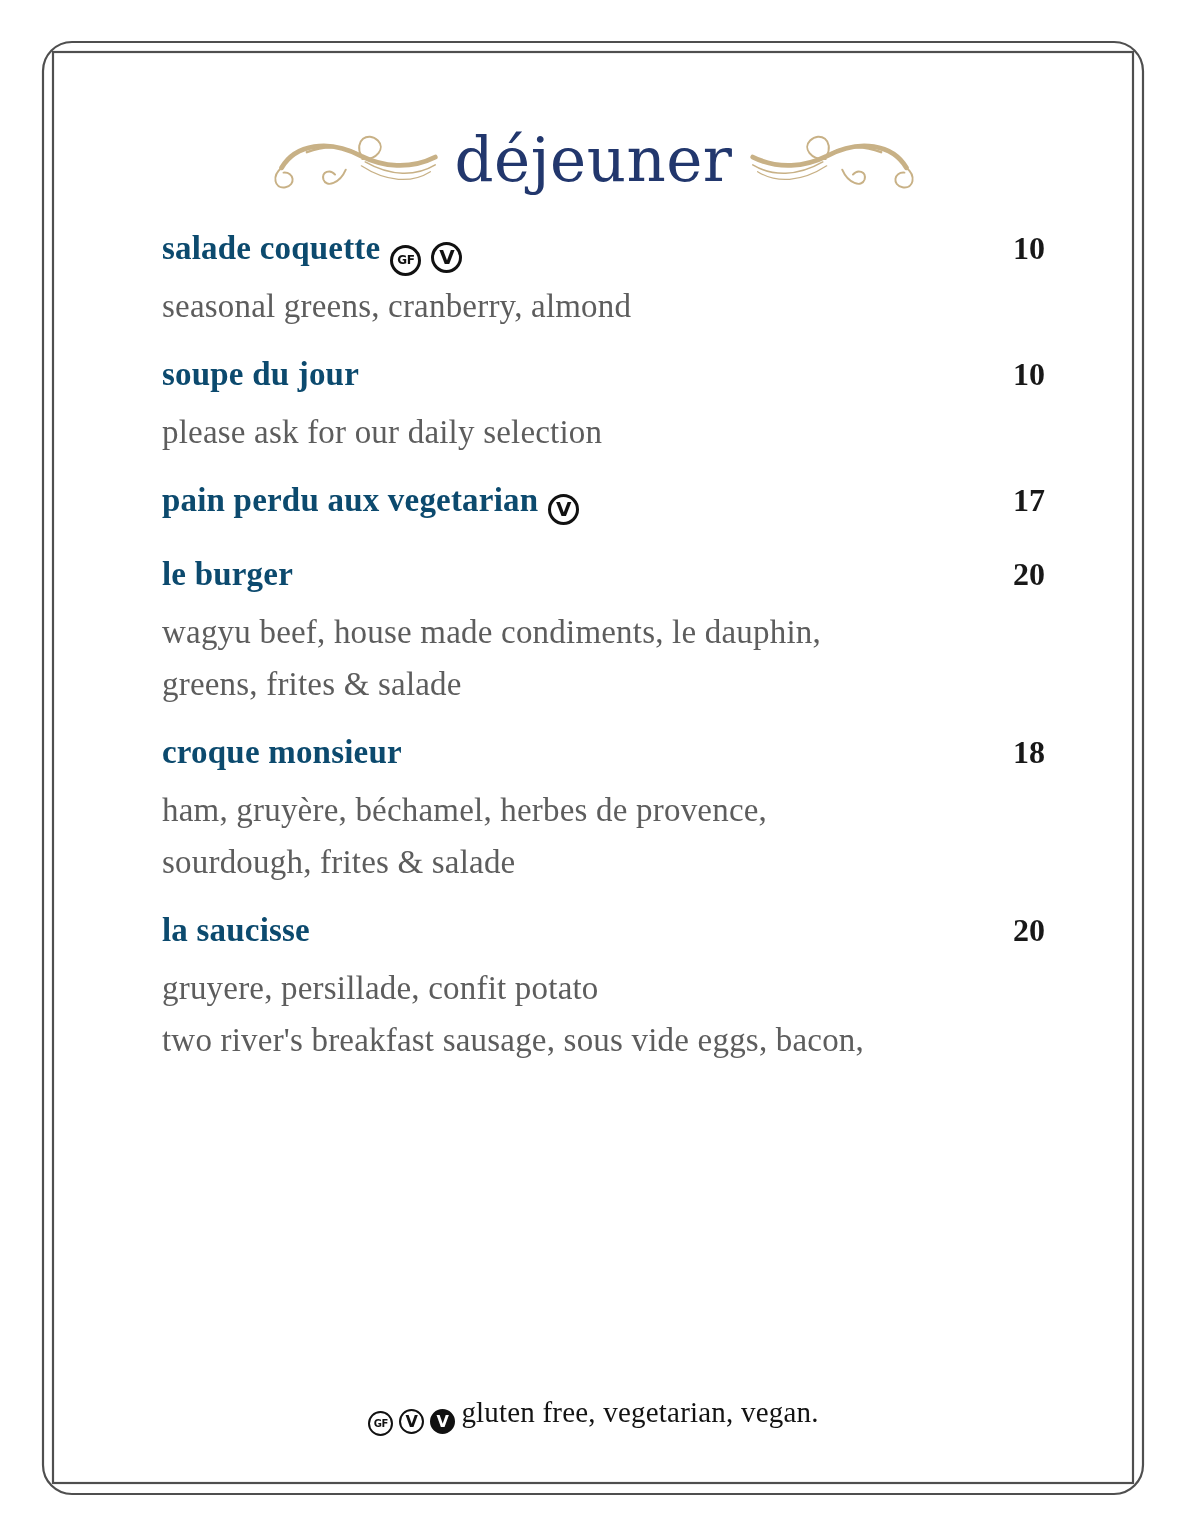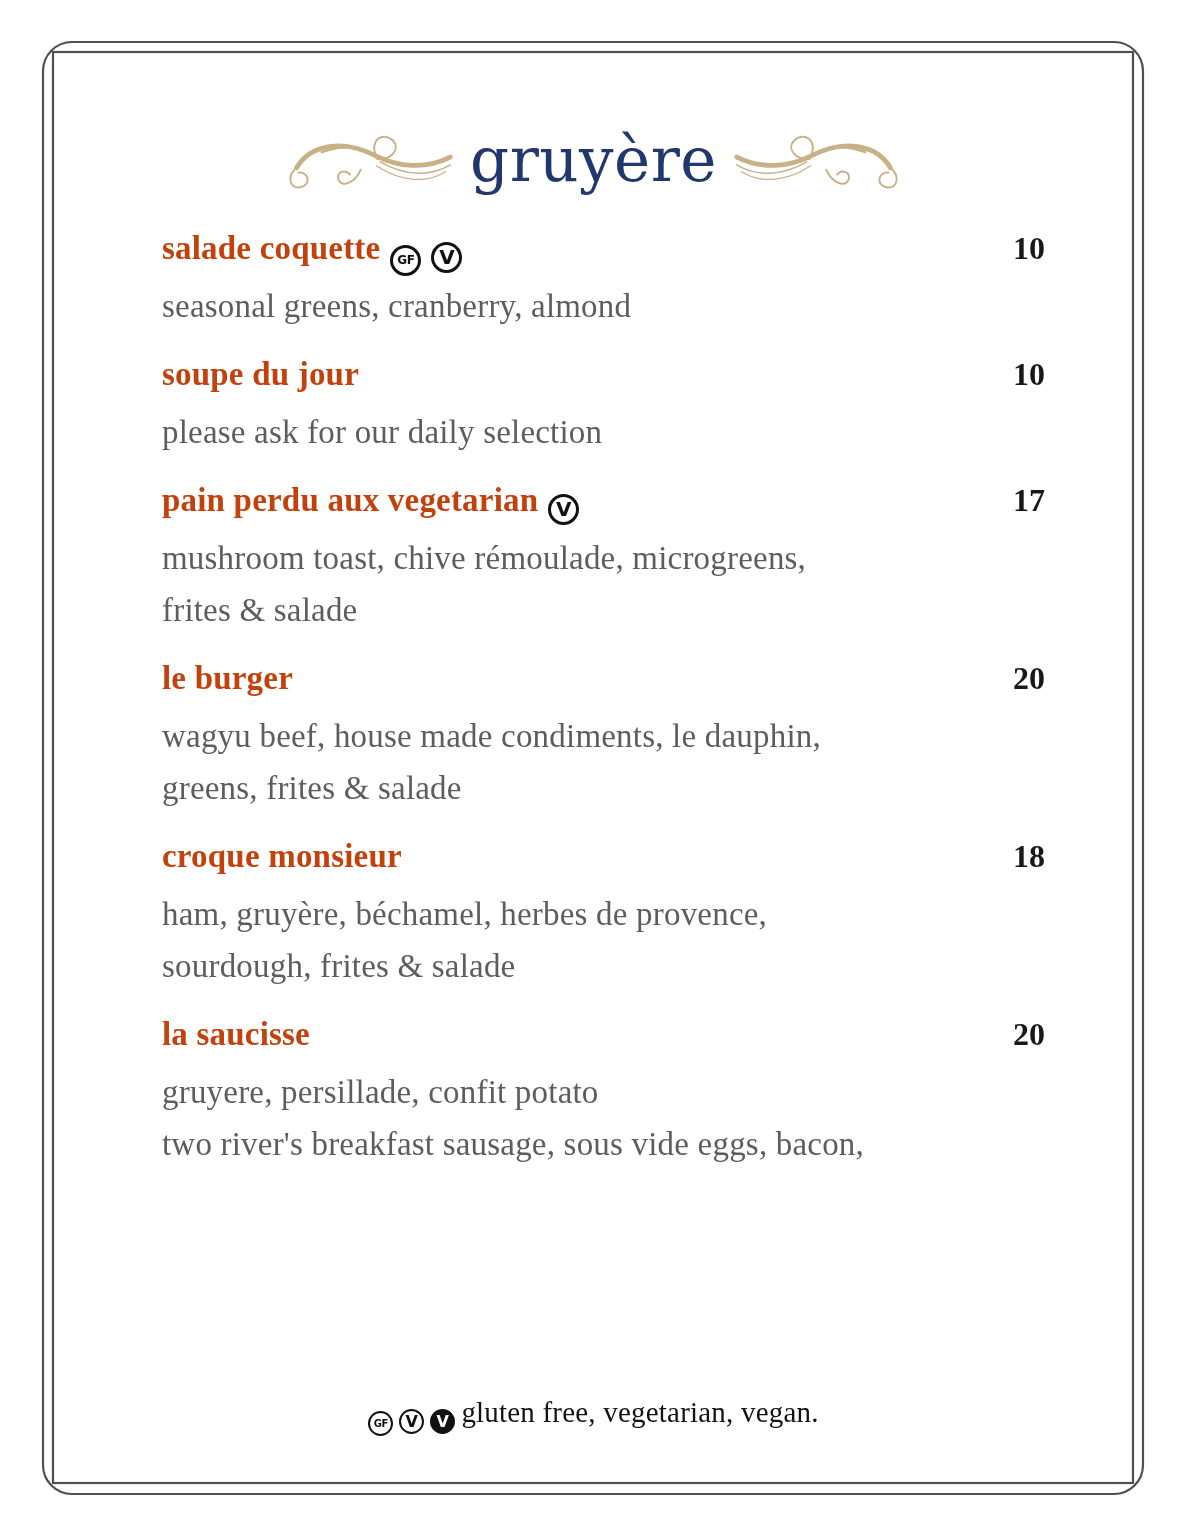--- a/index.html
+++ b/index.html
@@ -22,21 +22,21 @@
   .flourish.mirror { transform:scaleX(-1); }
 
   
   .items { position:absolute; left:162px; top:222px; width:883px; }
   .item { margin-bottom:16px; }
   .item-head {
     display:flex; justify-content:space-between; align-items:baseline;
     line-height:52px; white-space:nowrap;
   }
   .item-name {
-    font-size:33px; font-weight:700; color:#c2410c; letter-spacing:0.2px;
+    font-size:33px; font-weight:700; color:#0c4a6e; letter-spacing:0.2px;
   }
   .item-price { font-size:32px; font-weight:700; color:#181818;margin-left:44px; }
   .desc-line {
     line-height:52px; font-size:33px; color:#5d5d5d; white-space:nowrap;
     letter-spacing:0.2px;
   }
   .desc-line.note { padding-left:15px; }
 
   
   .badge {
@@ -74,21 +74,21 @@
   <div class="title-row">
     <svg class="flourish" width="175" height="78" viewBox="0 0 180 80" fill="none" stroke="#c8b186" stroke-linecap="round">
       <path d="M14,48 C28,24 62,18 96,36 C118,47 146,50 172,37" stroke-width="5"></path>
       <path d="M40,32 C65,22 85,28 100,38" stroke-width="2.5"></path>
       <path d="M14,48 C4,56 6,70 18,68 C29,66 27,52 16,53" stroke-width="2"></path>
       <path d="M96,36 C88,20 103,10 113,20 C121,28 112,40 97,39" stroke-width="2"></path>
       <path d="M80,50 C74,64 60,69 57,60 C55,52 64,49 69,55" stroke-width="2"></path>
       <path d="M100,42 C126,57 152,57 172,45" stroke-width="1.6"></path>
       <path d="M96,46 C122,63 148,64 167,52" stroke-width="1.3"></path>
     </svg>
-    <h1 class="page-title">gruyère</h1>
+    <h1 class="page-title">déjeuner</h1>
     <svg class="flourish mirror" width="175" height="78" viewBox="0 0 180 80" fill="none" stroke="#c8b186" stroke-linecap="round">
       <path d="M14,48 C28,24 62,18 96,36 C118,47 146,50 172,37" stroke-width="5"></path>
       <path d="M40,32 C65,22 85,28 100,38" stroke-width="2.5"></path>
       <path d="M14,48 C4,56 6,70 18,68 C29,66 27,52 16,53" stroke-width="2"></path>
       <path d="M96,36 C88,20 103,10 113,20 C121,28 112,40 97,39" stroke-width="2"></path>
       <path d="M80,50 C74,64 60,69 57,60 C55,52 64,49 69,55" stroke-width="2"></path>
       <path d="M100,42 C126,57 152,57 172,45" stroke-width="1.6"></path>
       <path d="M96,46 C122,63 148,64 167,52" stroke-width="1.3"></path>
     </svg>
   </div>
@@ -119,24 +119,20 @@
     </div>
 
 
     <div class="item">
       <div class="item-head">
         <span class="item-name-wrap">
           <span class="item-name">pain perdu aux vegetarian</span><span class="badges"><span class="badge v size-lg">V</span></span>
         </span>
         <span class="item-price">17</span>
       </div>
-      <div class="item-desc">
-          <div class="desc-line">mushroom toast, chive rémoulade, microgreens,</div>
-          <div class="desc-line">frites &amp; salade</div>
-        </div>
     </div>
 
     <div class="item">
       <div class="item-head">
         <span class="item-name-wrap">
           <span class="item-name">le burger</span><span class="badges"></span>
         </span>
         <span class="item-price">20</span>
       </div>
       <div class="item-desc">

